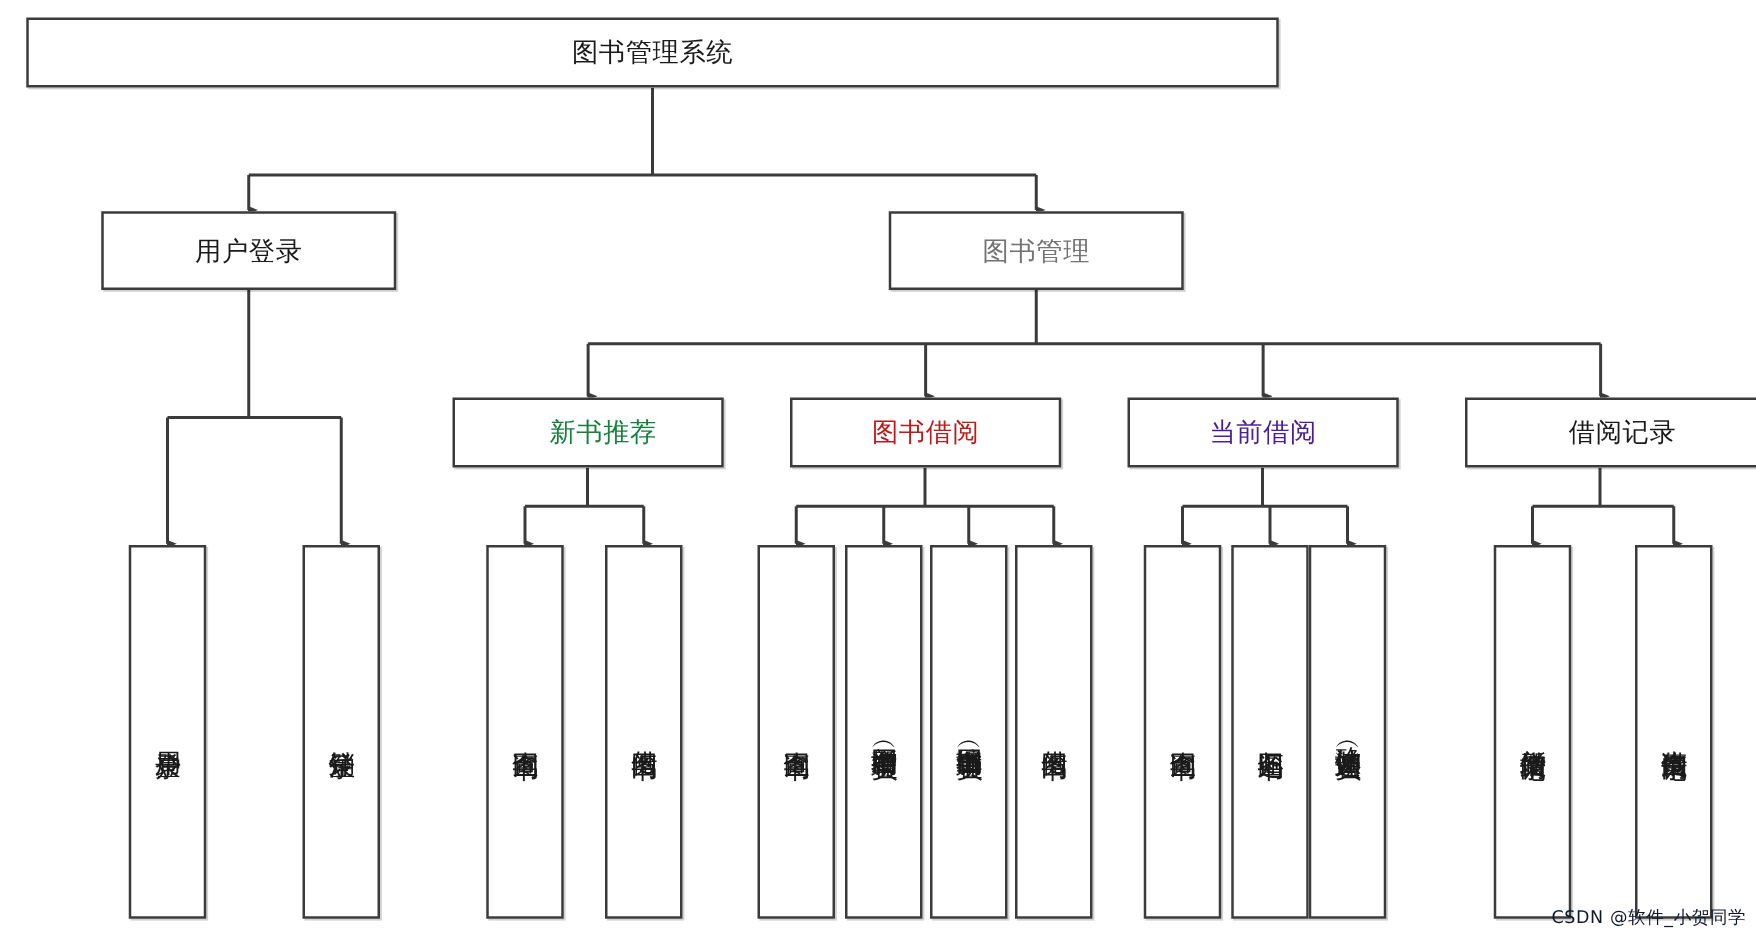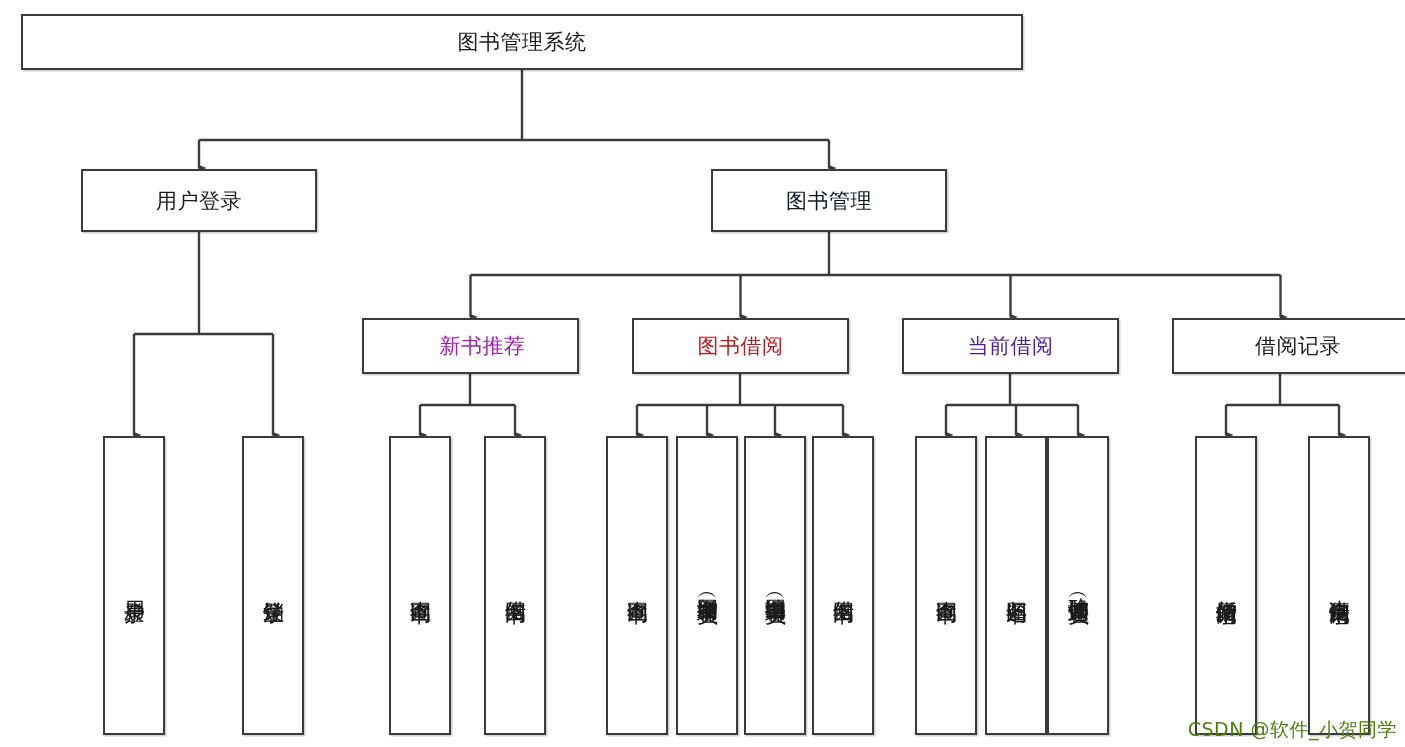--- a/index.html
+++ b/index.html
@@ -56,22 +56,22 @@
     position: absolute;
     left: 0; top: 0;
     width: 1405px;
     height: 747px;
     pointer-events: none;
   }
   #watermark {
     position: absolute;
     right: 8px;
     bottom: 4px;
-    font-size: 19px;
-    color: #4d7c0f;
+    font-size: 14px;
+    color: #0f172a;
     letter-spacing: 0.5px;
     white-space: nowrap;
     user-select: none;
   }
 </style>
 </head>
 <body>
 
 <div id="diagram-root">
   <svg id="connector-layer" viewBox="0 0 1405 747" width="1405" height="747" xmlns="http://www.w3.org/2000/svg">
@@ -117,24 +117,24 @@
       </g>
   </svg>
   <div id="nodes-layer">
       <div class="node-box" style="left: 21px; top: 14px; width: 1002px; height: 56px; border-color: rgb(59, 59, 59); background: rgb(255, 255, 255);">
         <div class="node-label-h" style="color: rgb(26, 26, 26);">图书管理系统</div>
       </div>
       <div class="node-box" style="left: 81px; top: 169px; width: 236px; height: 63px; border-color: rgb(59, 59, 59); background: rgb(255, 255, 255);">
         <div class="node-label-h" style="color: rgb(26, 26, 26);">用户登录</div>
       </div>
       <div class="node-box" style="left: 711px; top: 169px; width: 236px; height: 63px; border-color: rgb(59, 59, 59); background: rgb(255, 255, 255);">
-        <div class="node-label-h" style="color: #0f172a;">图书管理</div>
+        <div class="node-label-h" style="color: #737373;">图书管理</div>
       </div>
       <div class="node-box" style="left: 362px; top: 318px; width: 217px; height: 56px; border-color: rgb(59, 59, 59); background: rgb(255, 255, 255);">
-        <div class="node-label-h" style="color: #a21caf; padding-left: 24px;">新书推荐</div>
+        <div class="node-label-h" style="color: #15803d; padding-left: 24px;">新书推荐</div>
       </div>
       <div class="node-box" style="left: 632px; top: 318px; width: 217px; height: 56px; border-color: rgb(59, 59, 59); background: rgb(255, 255, 255);">
         <div class="node-label-h" style="color: #b91c1c;">图书借阅</div>
       </div>
       <div class="node-box" style="left: 902px; top: 318px; width: 217px; height: 56px; border-color: rgb(59, 59, 59); background: rgb(255, 255, 255);">
         <div class="node-label-h" style="color: #4c1d95;">当前借阅</div>
       </div>
       <div class="node-box" style="left: 1172px; top: 318px; width: 252px; height: 56px; border-color: rgb(59, 59, 59); background: rgb(255, 255, 255);">
         <div class="node-label-h" style="color: rgb(26, 26, 26);">借阅记录</div>
       </div>

